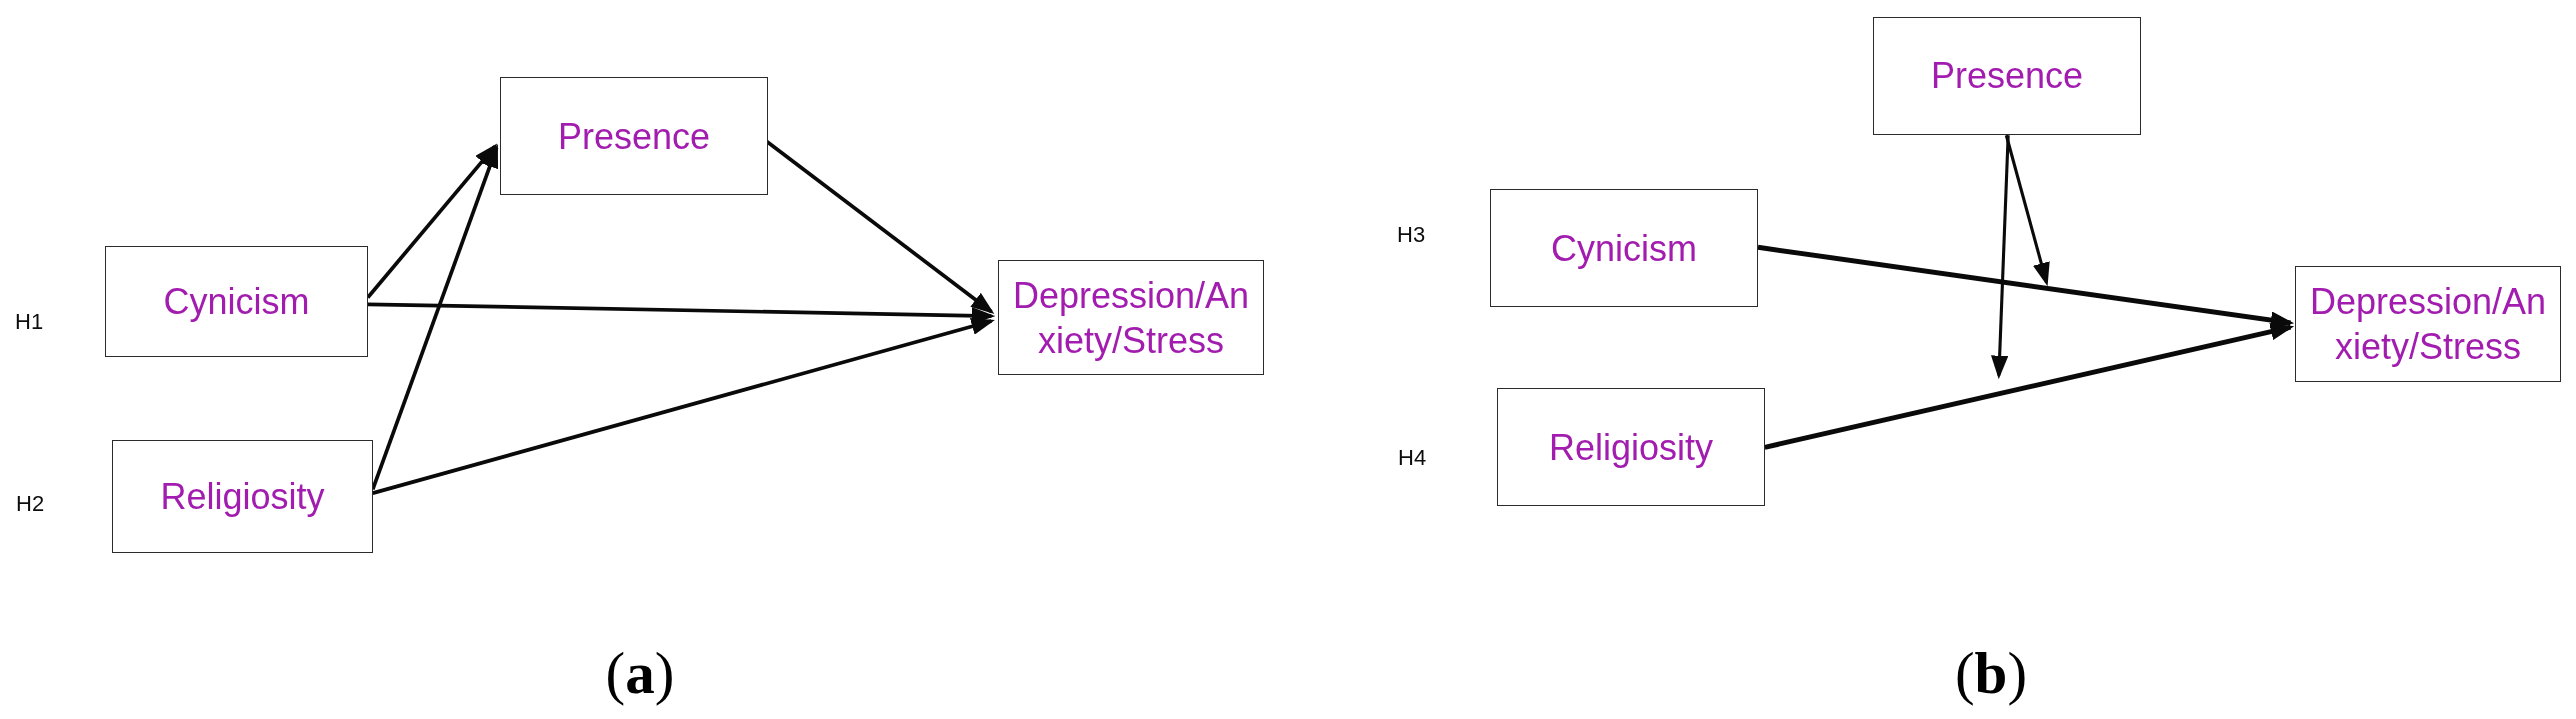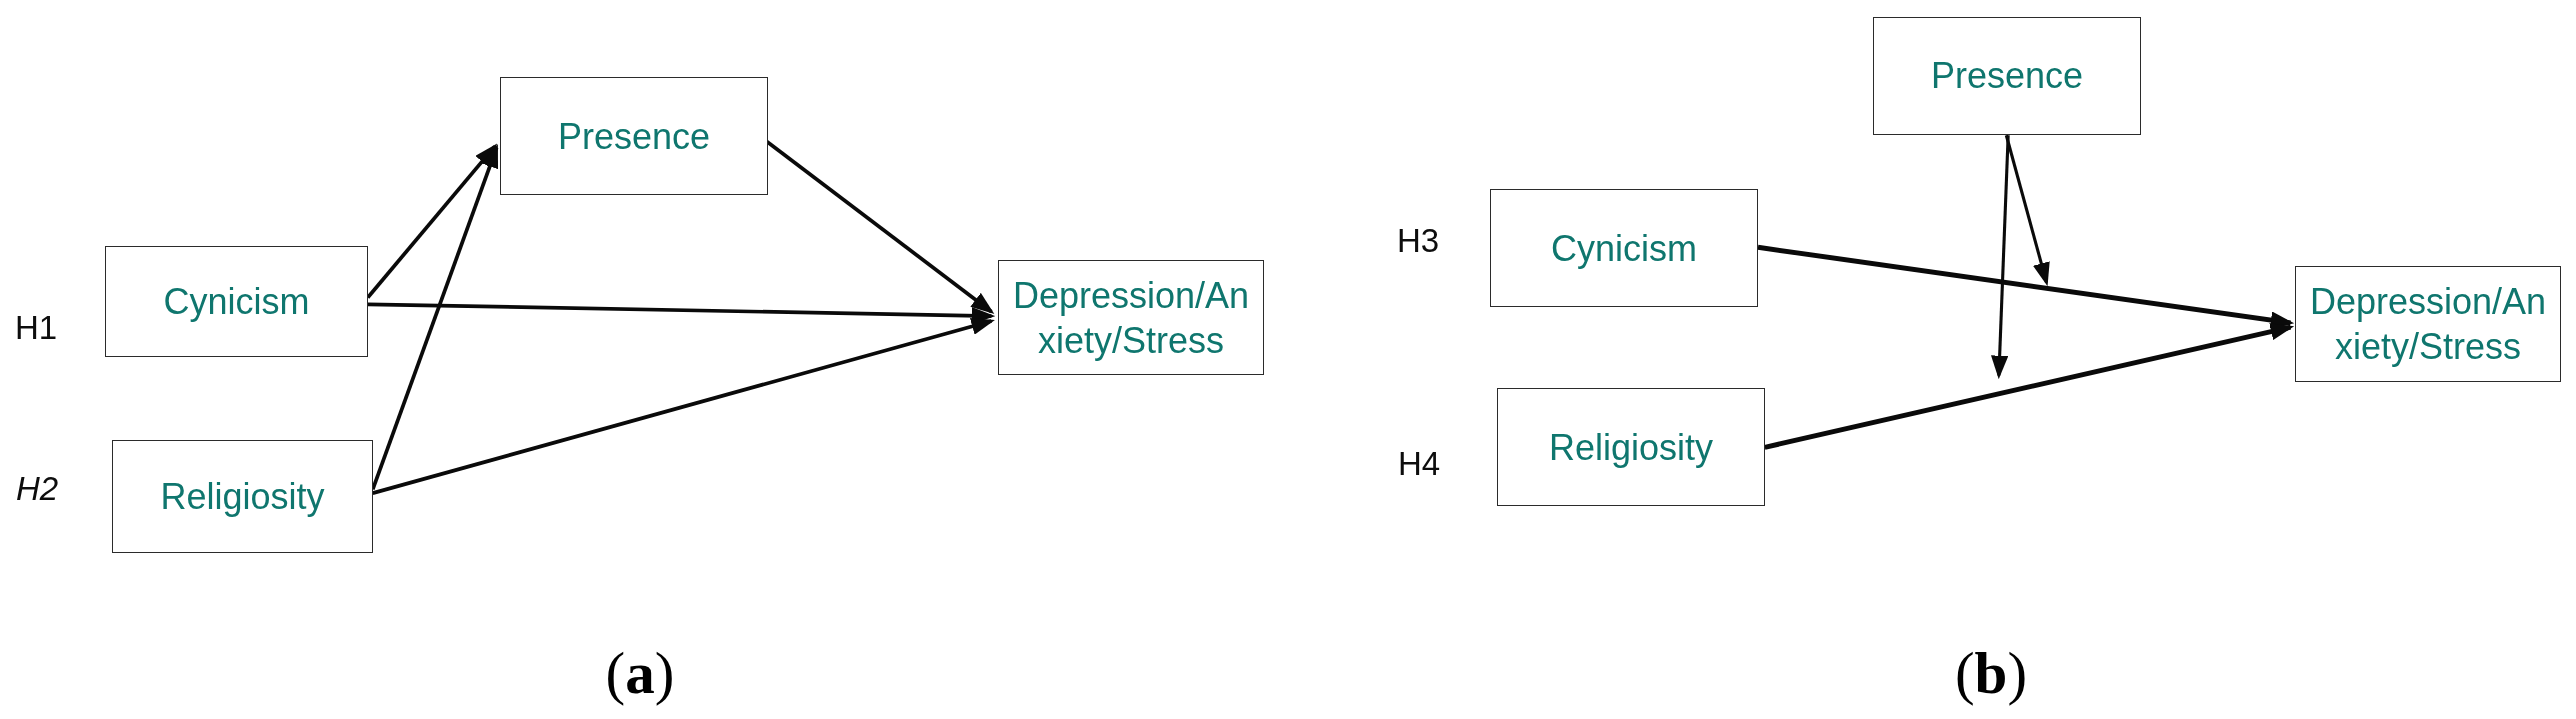--- a/index.html
+++ b/index.html
@@ -34,26 +34,26 @@
     position: absolute;
     box-sizing: border-box;
     border: 1.9px solid #2b2b2b;
     background: #ffffff;
     display: flex;
     align-items: center;
     justify-content: center;
     text-align: center;
     font-size: 36px;
     line-height: 1.25;
-    color: #0f766e;
+    color: #a21caf;
   }
   .node .node-text { width: 100%; }
   .hlabel {
     position: absolute;
-    font-size: 33px;
+    font-size: 22px;
     line-height: 1;
     color: #0d0d0d;
     white-space: nowrap;
   }
   .caption {
     position: absolute;
     font-family: "Liberation Serif", serif;
     font-size: 59px;
     line-height: 1;
     color: #000000;
@@ -80,21 +80,21 @@
     <line class="edge w6" x1="1234" y1="225" x2="1601" y2="503" marker-end="url(#head)"></line>
     <line class="edge w6" x1="602" y1="796" x2="1601" y2="518" marker-end="url(#head)"></line>
 
     <line class="edge w8" x1="2839" y1="399" x2="3699" y2="521" marker-end="url(#head)"></line>
     <line class="edge w8" x1="2850" y1="722" x2="3699" y2="528" marker-end="url(#head)"></line>
     <line class="edge w5" x1="3240" y1="218" x2="3305" y2="456" marker-end="url(#head)"></line>
     <line class="edge w5" x1="3243" y1="218" x2="3228" y2="606" marker-end="url(#head)"></line>
   </svg>
 
   <div class="hlabel" style="left:15px; top:271px;margin-top:40px;">H1</div>
-  <div class="hlabel" style="left:16px; top:472px;font-style:italic;">H2</div>
+  <div class="hlabel" style="left:16px; top:493px;">H2</div>
 
   <div class="node" style="left:105px; top:246px; width:263px; height:111px;">
     <span class="node-text">Cynicism</span>
   </div>
   <div class="node" style="left:500px; top:77px; width:268px; height:118px;">
     <span class="node-text">Presence</span>
   </div>
   <div class="node" style="left:112px; top:440px; width:261px; height:113px;">
     <span class="node-text">Religiosity</span>
   </div>

